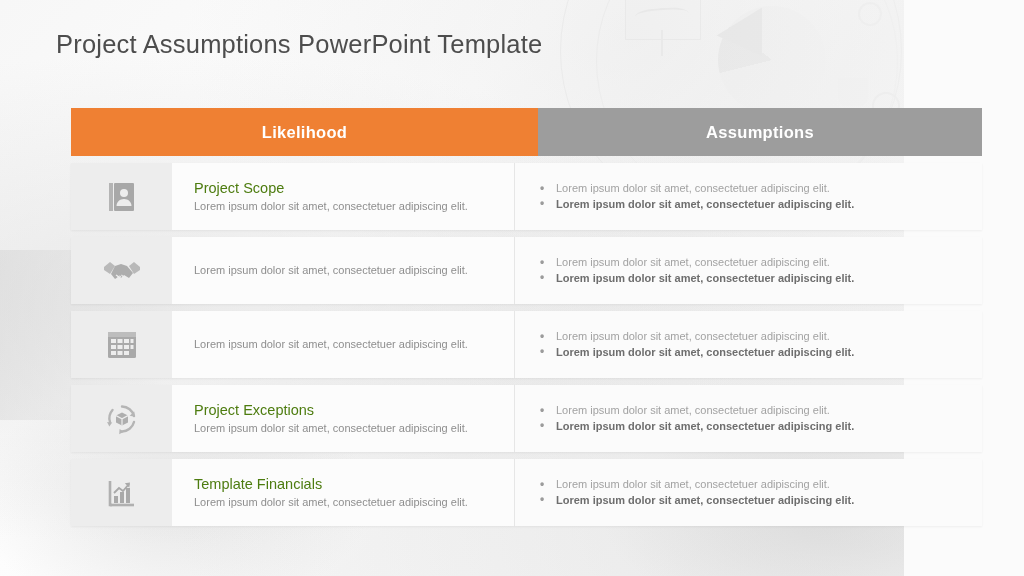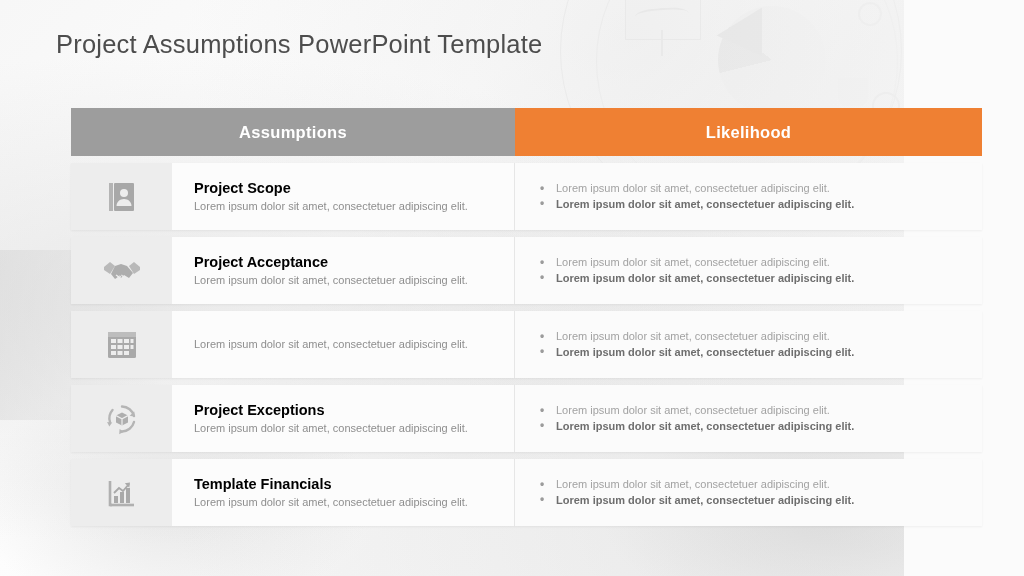--- a/index.html
+++ b/index.html
@@ -197,22 +197,22 @@
     background: #fbfbfb;
     display: flex;
     flex-direction: column;
     justify-content: center;
     padding-left: 15px;
     box-sizing: border-box;
   }
 
   .assumption-title {
     font-size: 14.5px;
-    color: #000000;
-    font-weight: 700;
+    color: #4d7c0f;
+    font-weight: 400;
     line-height: 1.25;
     margin-bottom: 3px;
   }
   .assumption-sub {
     font-size: 11px;
     color: #8e8e8e;
     line-height: 1.25;
   }
 
   .bullet-list {
@@ -264,25 +264,25 @@
     <div class="bg-shape bg-blur-br"></div>
     <div class="bg-shape bg-streak"></div>
     <div class="bg-vignette"></div>
   </div>
 
   <div class="page-title">Project Assumptions PowerPoint Template</div>
 
   <div class="table">
 
     <div class="head-row">
+      <div class="head-cell head-likelihood">
+        <span>Likelihood</span>
+      </div>
       <div class="head-cell head-assumptions">
         <span>Assumptions</span>
-      </div>
-      <div class="head-cell head-likelihood">
-        <span>Likelihood</span>
       </div>
     </div>
 
     <div class="row">
       <div class="cell-icon">
         <span>
           <svg class="icon-svg" width="27" height="32" viewBox="0 0 27 32" aria-hidden="true">
             <rect x="1" y="2" width="4" height="28" fill="#b4b4b4"></rect>
             <rect x="6" y="2" width="20" height="28" rx="1" fill="#a8a8a8"></rect>
             <circle cx="16" cy="12" r="4" fill="#ededed"></circle>
@@ -308,21 +308,20 @@
           <svg class="icon-svg" width="38" height="26" viewBox="0 0 38 26" aria-hidden="true">
             <path d="M1 9l6-5 5 4-5 8-6-4z" fill="#b9b9b9"></path>
             <path d="M37 9l-6-5-5 4 5 8 6-4z" fill="#b9b9b9"></path>
             <path d="M12 8l6-2 6 2 6 7-4 5-5-3-3 3-3-1-3 2-4-5z" fill="#adadad"></path>
             <path d="M13 17l3 2 2 2 2 1 2-1" fill="none" stroke="#ededed" stroke-width="1.3"></path>
             <path d="M14.5 18.5l1.6 1.8M16.5 17.6l1.6 1.9M18.5 16.9l1.5 1.8" stroke="#ededed" stroke-width="1.1" fill="none"></path>
           </svg>
         </span>
       </div>
       <div class="cell-assumption">
-        <div class="assumption-title">Project Acceptance</div>
         <div class="assumption-sub">Lorem ipsum dolor sit amet, consectetuer adipiscing elit.</div>
       </div>
       <div class="cell-likelihood">
         <ul class="bullet-list">
           <li class="bullet-item">Lorem ipsum dolor sit amet, consectetuer adipiscing elit.</li>
           <li class="bullet-item strong">Lorem ipsum dolor sit amet, consectetuer adipiscing elit.</li>
         </ul>
       </div>
     </div>
 

